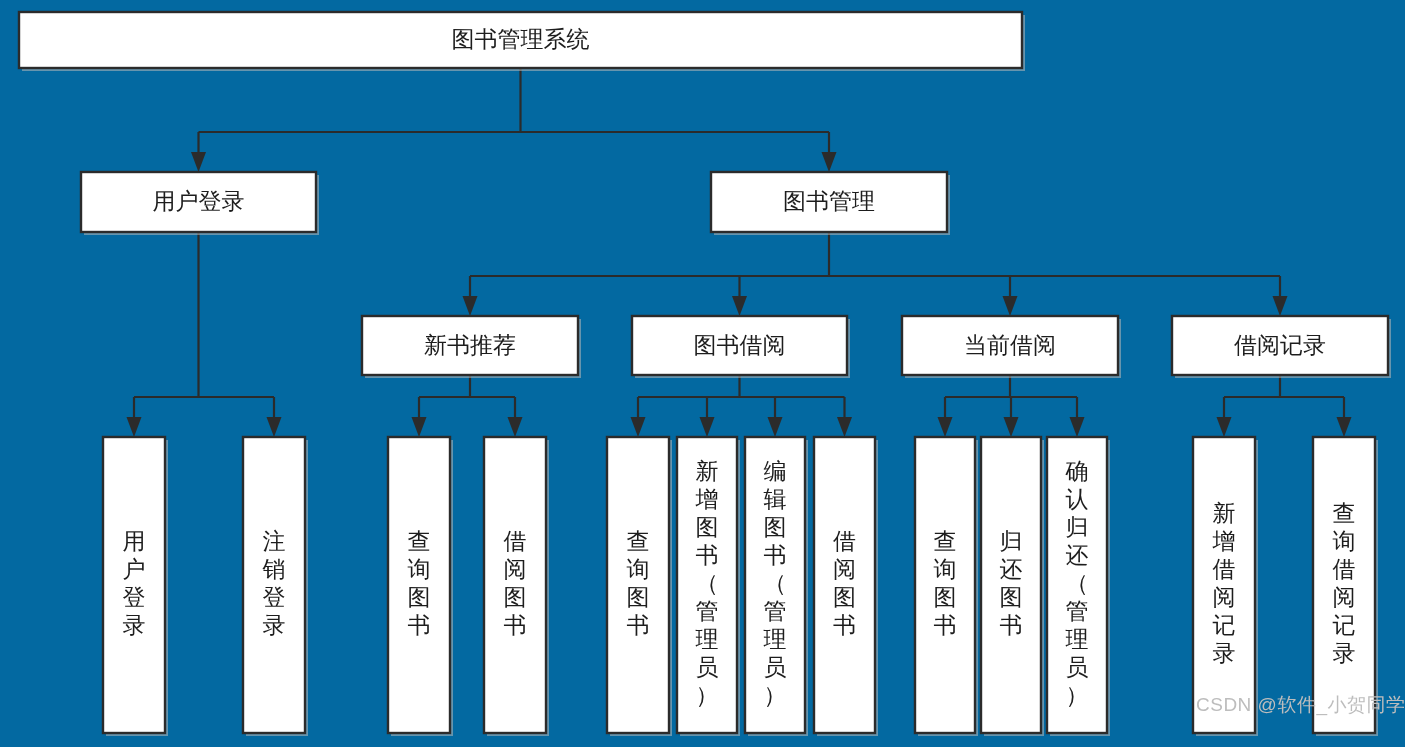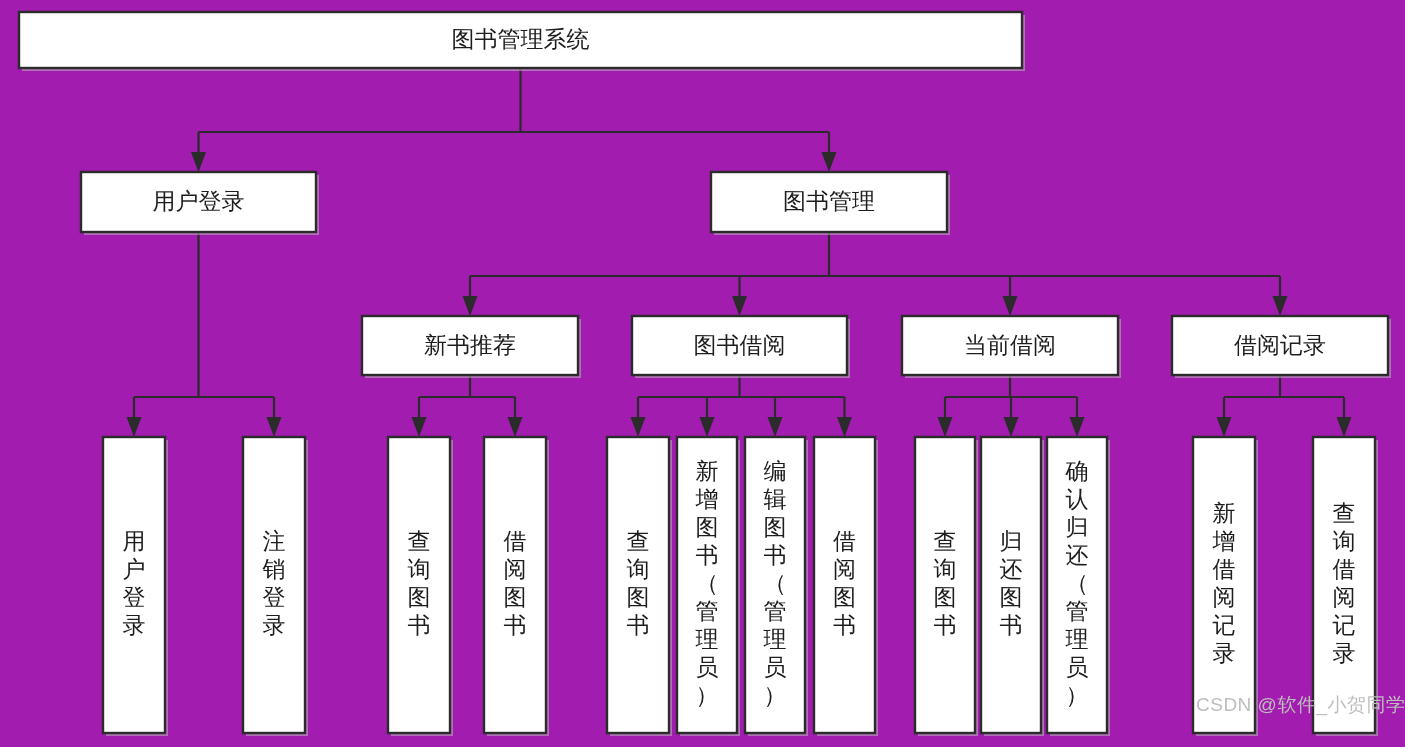--- a/index.html
+++ b/index.html
@@ -11,21 +11,21 @@
   body {
     width: 1405px;
     height: 747px;
     font-family: "Liberation Sans", "DejaVu Sans", sans-serif;
     overflow: hidden;
   }
   #diagram-root {
     position: relative;
     width: 1405px;
     height: 747px;
-    background: #a21caf;
+    background: #0369a1;
   }
   svg.diagram-canvas {
     position: absolute;
     left: 0;
     top: 0;
     width: 1405px;
     height: 747px;
     display: block;
   }
   .node-box {

